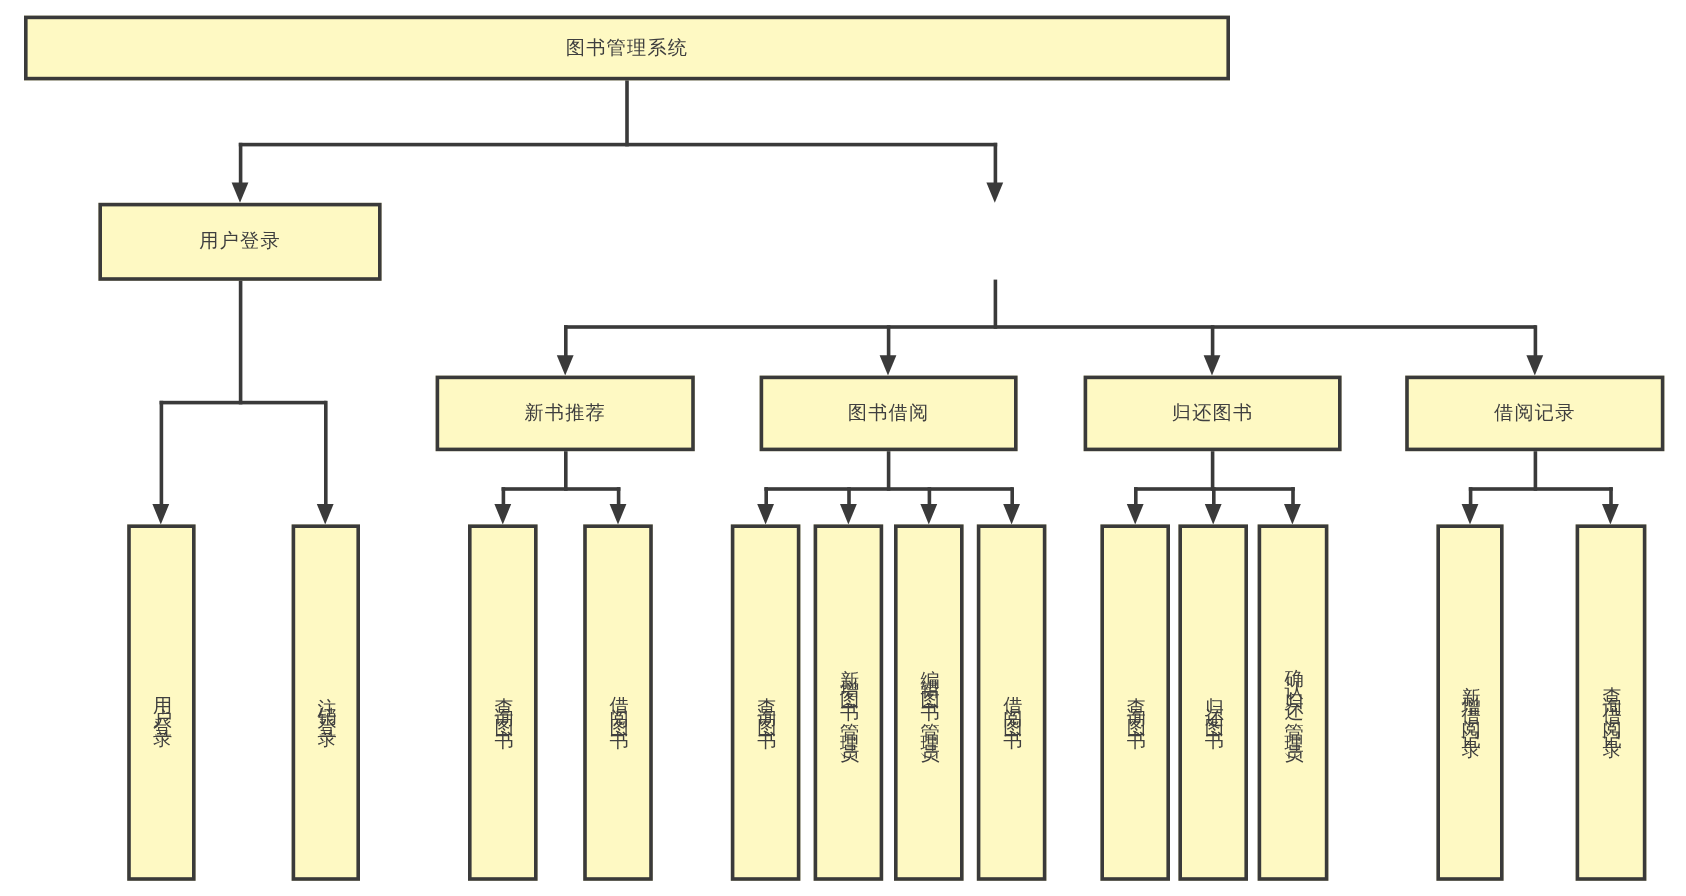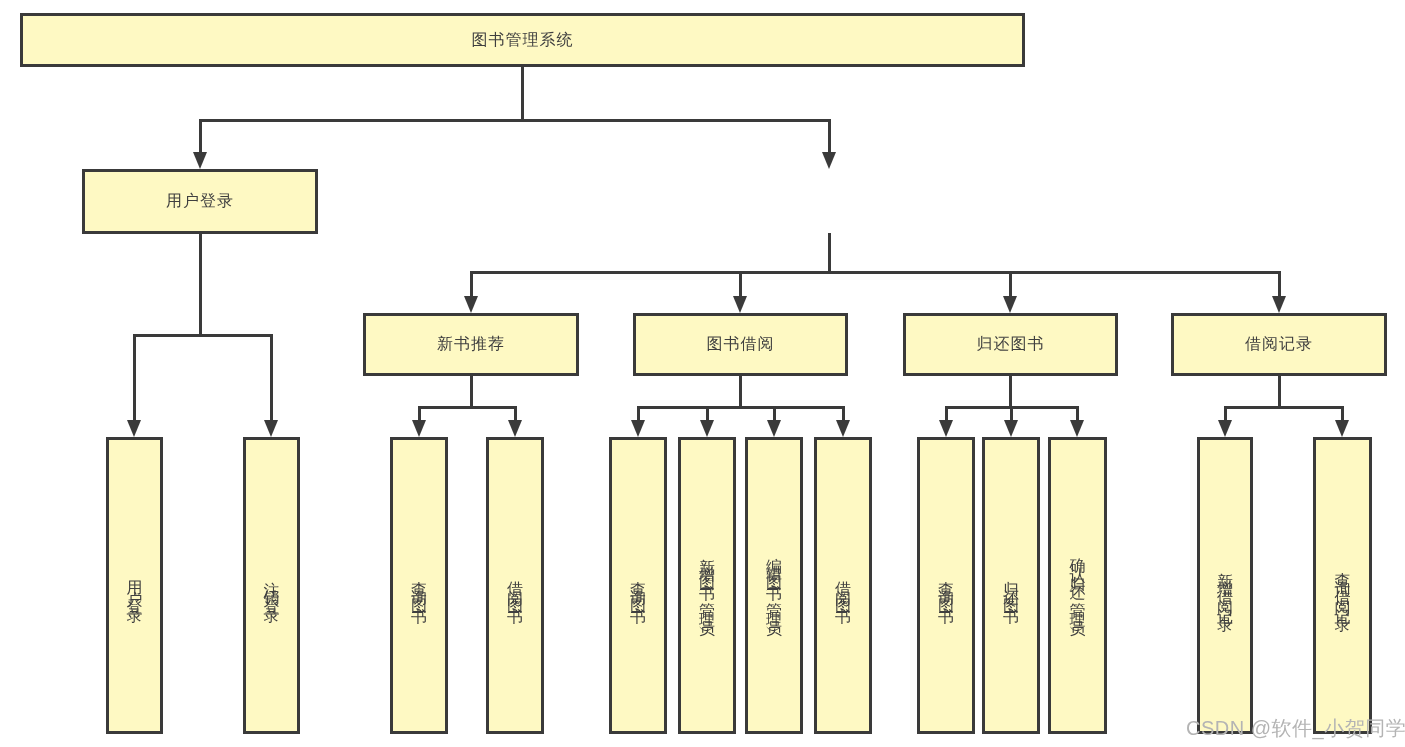--- a/index.html
+++ b/index.html
@@ -143,15 +143,14 @@
   <div class="node vert" style="left:745px; top:437px; width:58px; height:297px;">编辑图书（管理员）</div>
   <div class="node vert" style="left:814px; top:437px; width:58px; height:297px;">借阅图书</div>
 
   <div class="node vert" style="left:917px; top:437px; width:58px; height:297px;">查询图书</div>
   <div class="node vert" style="left:982px; top:437px; width:58px; height:297px;">归还图书</div>
   <div class="node vert" style="left:1048px; top:437px; width:59px; height:297px;">确认归还（管理员）</div>
 
   <div class="node vert" style="left:1197px; top:437px; width:56px; height:297px;">新增借阅记录</div>
   <div class="node vert" style="left:1313px; top:437px; width:59px; height:297px;">查询借阅记录</div>
 
-  <div class="watermark">CSDN @软件_小贺同学</div>
 
 </div>
 
 </body></html>

